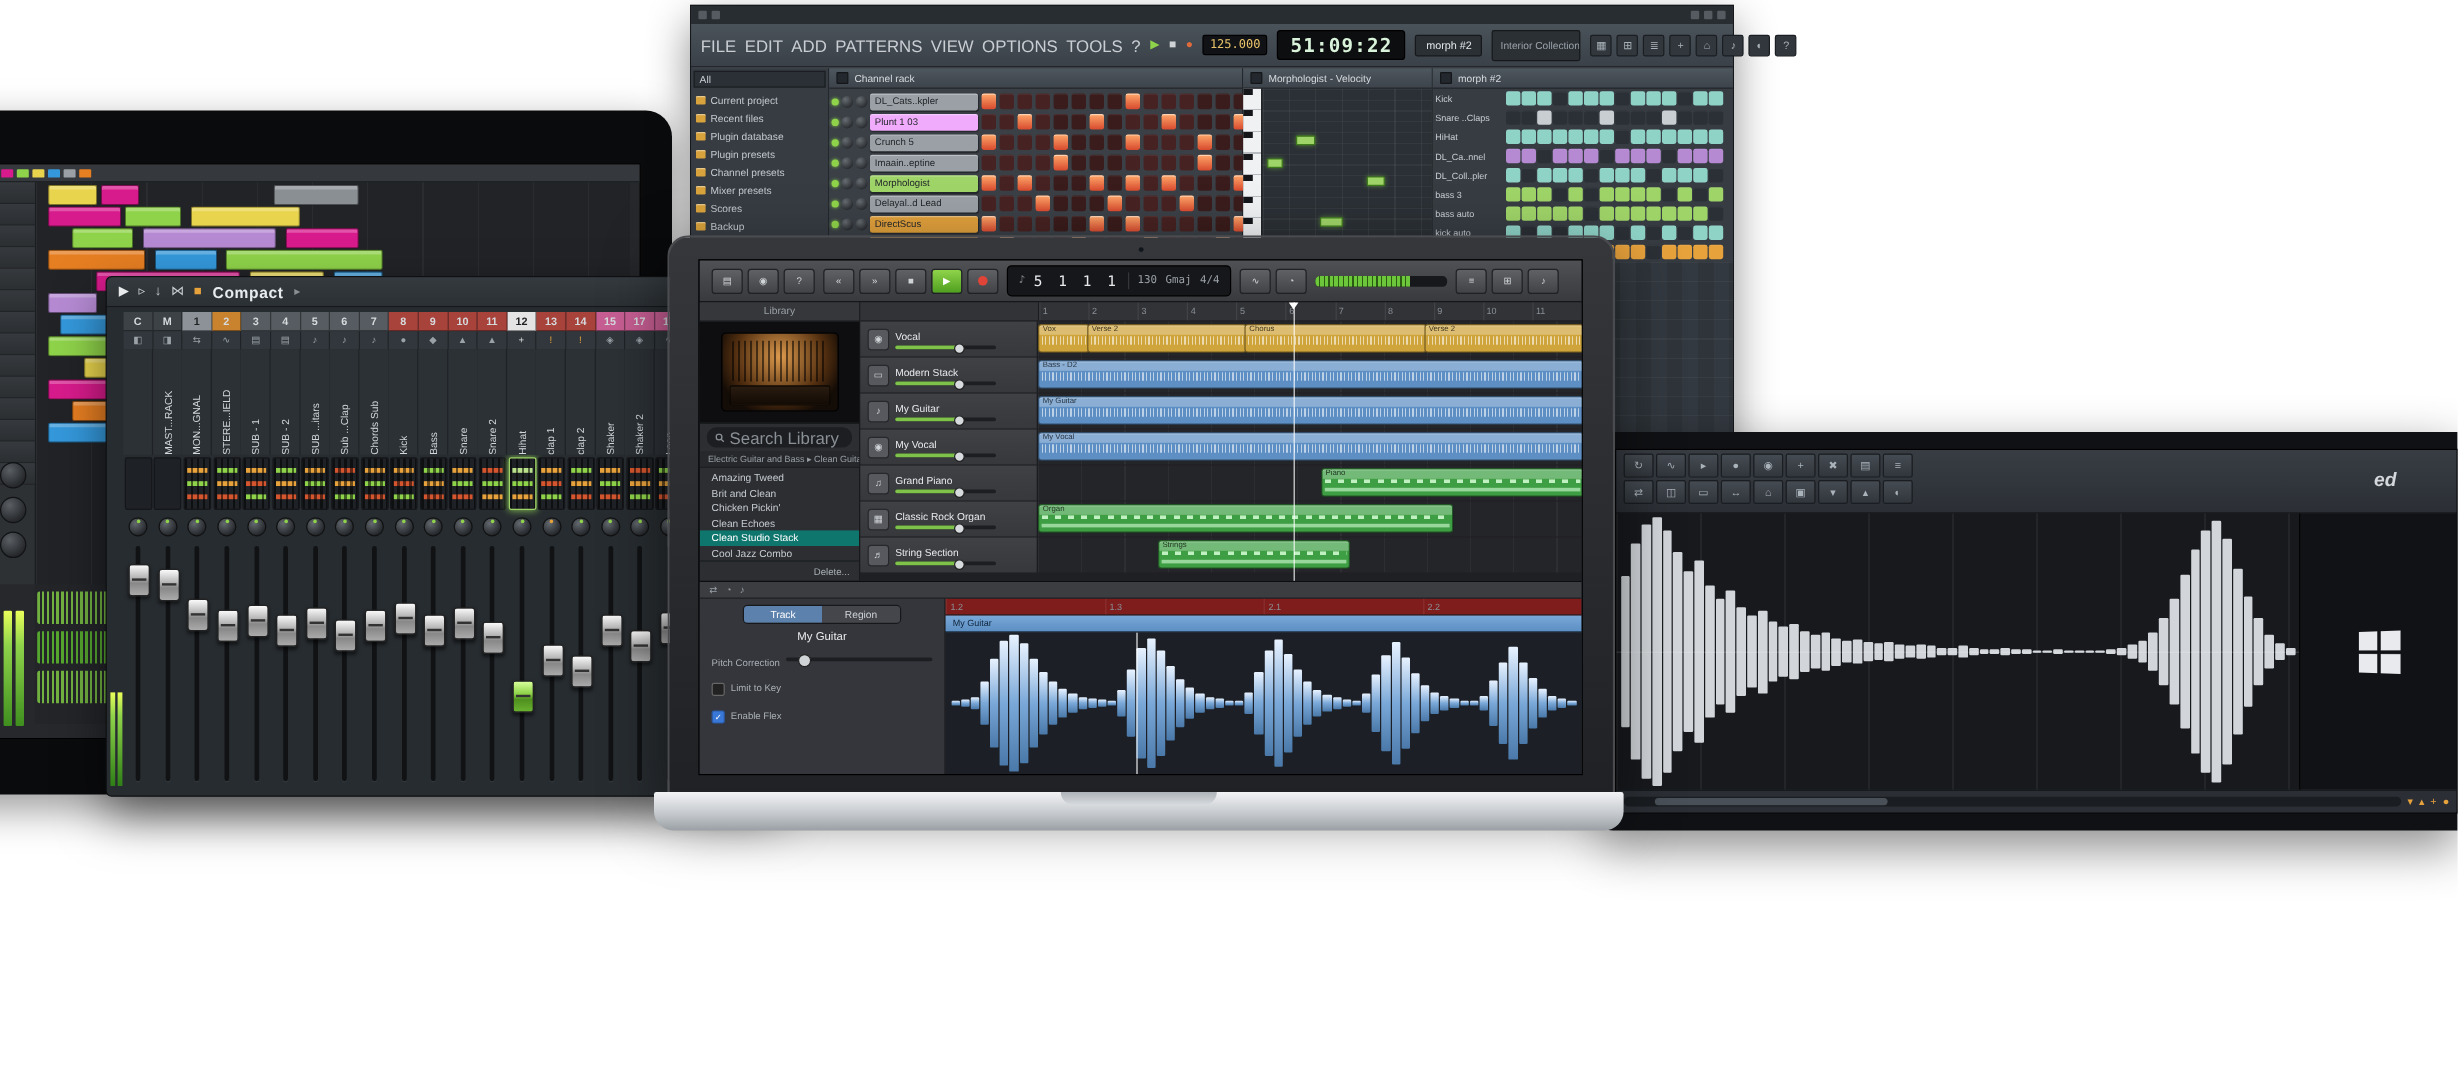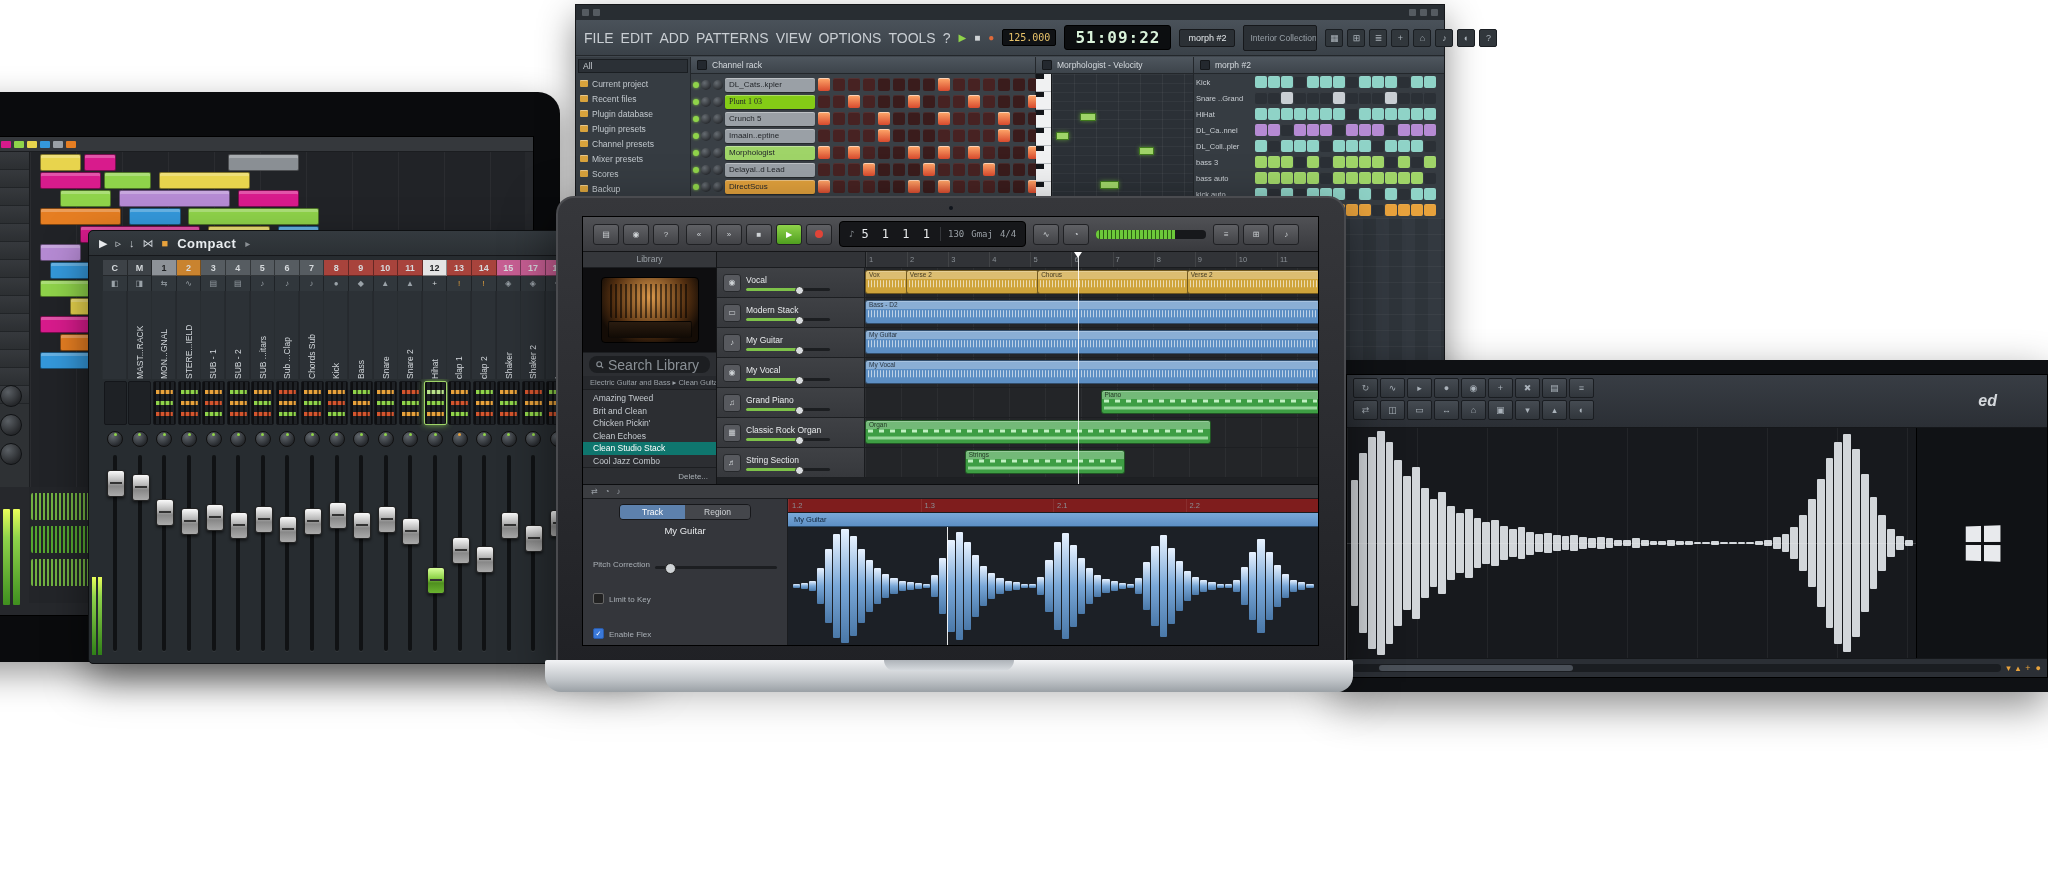--- a/index.html
+++ b/index.html
@@ -207,21 +207,21 @@
   #gb-ph::before{content:"";position:absolute;top:0;left:-4px;border:4px solid transparent;border-top:6px solid #fff}
   #gb-filler{flex:1;background:#1e2023}
   #gb-editor{height:160px;border-top:1px solid #0c0d0f;background:#2e3034;display:flex;flex-direction:column;flex:none}
   #gb-ed-hd{height:13px;background:#3b3d41;border-bottom:1px solid #1a1c1f;display:flex;gap:7px;align-items:center;padding:0 8px;color:#9aa0a6;font-size:8px;flex:none}
   #gb-ed-body{flex:1;display:flex;min-height:0}
   #gb-ed-left{width:205px;background:#34363b;border-right:1px solid #1a1c1f;padding:5px 10px;box-sizing:border-box;flex:none}
   #gb-tabs{display:flex;width:130px;margin:0 auto;border:1px solid #17181b;border-radius:4px;overflow:hidden}
   .gb-tab{flex:1;text-align:center;font-size:8.5px;line-height:14px;color:#cfd3d6;background:#44464b}
   .gb-tab.sel{background:#5d81ad;color:#fff}
   #gb-ed-title{text-align:center;color:#e8eaec;font-size:9.5px;margin:5px 0 6px}
-  .ctl{display:flex;align-items:flex-end;gap:5px;margin-top:24px;color:#aab0b6;font-size:8px}
+  .ctl{display:flex;align-items:flex-start;gap:5px;margin-top:12px;color:#aab0b6;font-size:8px}
   .slider{flex:1;height:3px;background:#1c1e21;border-radius:2px;position:relative}
   .slider b{position:absolute;left:8%;top:-3px;width:9px;height:9px;border-radius:50%;background:#cfd3d6;border:1px solid #222}
   .cb{width:9px;height:9px;border:1px solid #666;border-radius:2px;background:#222;display:flex;align-items:center;justify-content:center;font-size:7px;color:#fff;flex:none}
   .cb.on{background:#3a78d8;border-color:#2a5aa8}
   #gb-ed-right{flex:1;display:flex;flex-direction:column;min-width:0}
   #gb-ed-ruler{height:13px;background:#7f1d1d;border-bottom:1px solid #1a1c1f;display:flex;flex:none}
   .ed-rn{flex:1;border-left:1px solid rgba(255,255,255,.08);padding-left:3px;line-height:13px;font-size:7.5px;color:#8a9096}
   #gb-ed-region{height:13px;background:linear-gradient(#79a8d8,#5d8fc4);border-bottom:1px solid #2a4a6a;color:#10243a;font-size:7.5px;line-height:13px;padding:0 6px;flex:none}
   #gb-ed-wave{flex:1;position:relative;background:#1c2026;display:flex;align-items:center;padding:0 4px;overflow:hidden}
   .wbar{flex:1;margin:0 .5px;background:linear-gradient(#e8f2ff,#7aa8d8 50%,#4a78a8);border-radius:1px;min-width:1px}
@@ -453,21 +453,21 @@
             <div class="step"></div>
             <div class="step g"></div>
             <div class="step g"></div>
             <div class="step g"></div>
             <div class="step g"></div>
           </div>
           <div class="fr-row">
             <div class="fr-led"></div>
             <div class="fr-knob"></div>
             <div class="fr-knob"></div>
-            <div class="fr-name" style="background: #84cc16; font-family: Liberation Serif, serif;">Plunt 1 03</div>
+            <div class="fr-name" style="background: #f0abfc;">Plunt 1 03</div>
             <div class="step"></div>
             <div class="step"></div>
             <div class="step on"></div>
             <div class="step"></div>
             <div class="step g"></div>
             <div class="step g"></div>
             <div class="step g on"></div>
             <div class="step g"></div>
             <div class="step"></div>
             <div class="step"></div>
@@ -713,21 +713,21 @@
             <div class="rr-cell" style="background: rgb(143, 211, 199);"></div>
             <div class="rr-cell"></div>
             <div class="rr-cell" style="background: rgb(143, 211, 199);"></div>
             <div class="rr-cell" style="background: rgb(143, 211, 199);"></div>
             <div class="rr-cell" style="background: rgb(143, 211, 199);"></div>
             <div class="rr-cell"></div>
             <div class="rr-cell" style="background: rgb(143, 211, 199);"></div>
             <div class="rr-cell" style="background: rgb(143, 211, 199);"></div>
           </div>
           <div class="rr-row">
-            <div class="rr-name">Snare ..Grand</div>
+            <div class="rr-name">Snare ..Claps</div>
             <div class="rr-cell"></div>
             <div class="rr-cell"></div>
             <div class="rr-cell" style="background: rgb(201, 206, 211);"></div>
             <div class="rr-cell"></div>
             <div class="rr-cell"></div>
             <div class="rr-cell"></div>
             <div class="rr-cell" style="background: rgb(201, 206, 211);"></div>
             <div class="rr-cell"></div>
             <div class="rr-cell"></div>
             <div class="rr-cell"></div>

